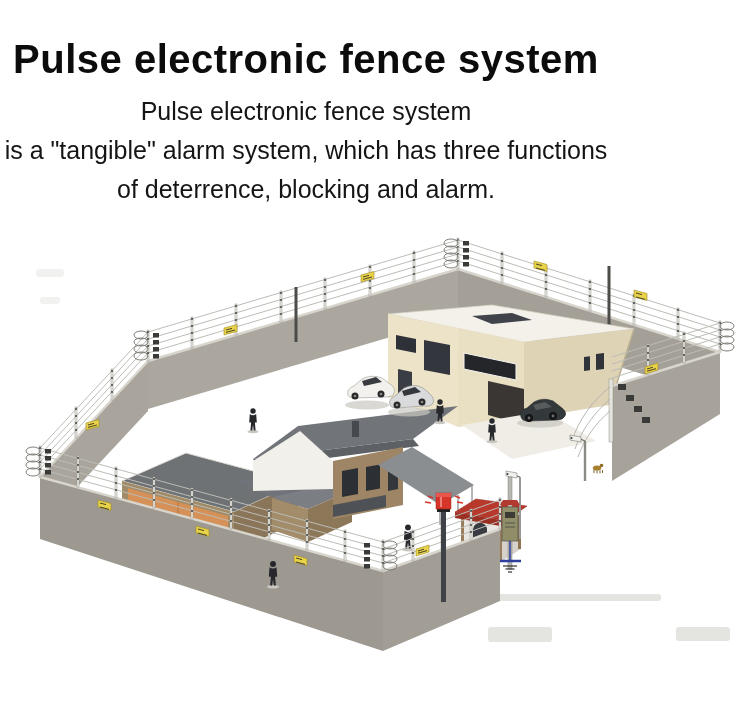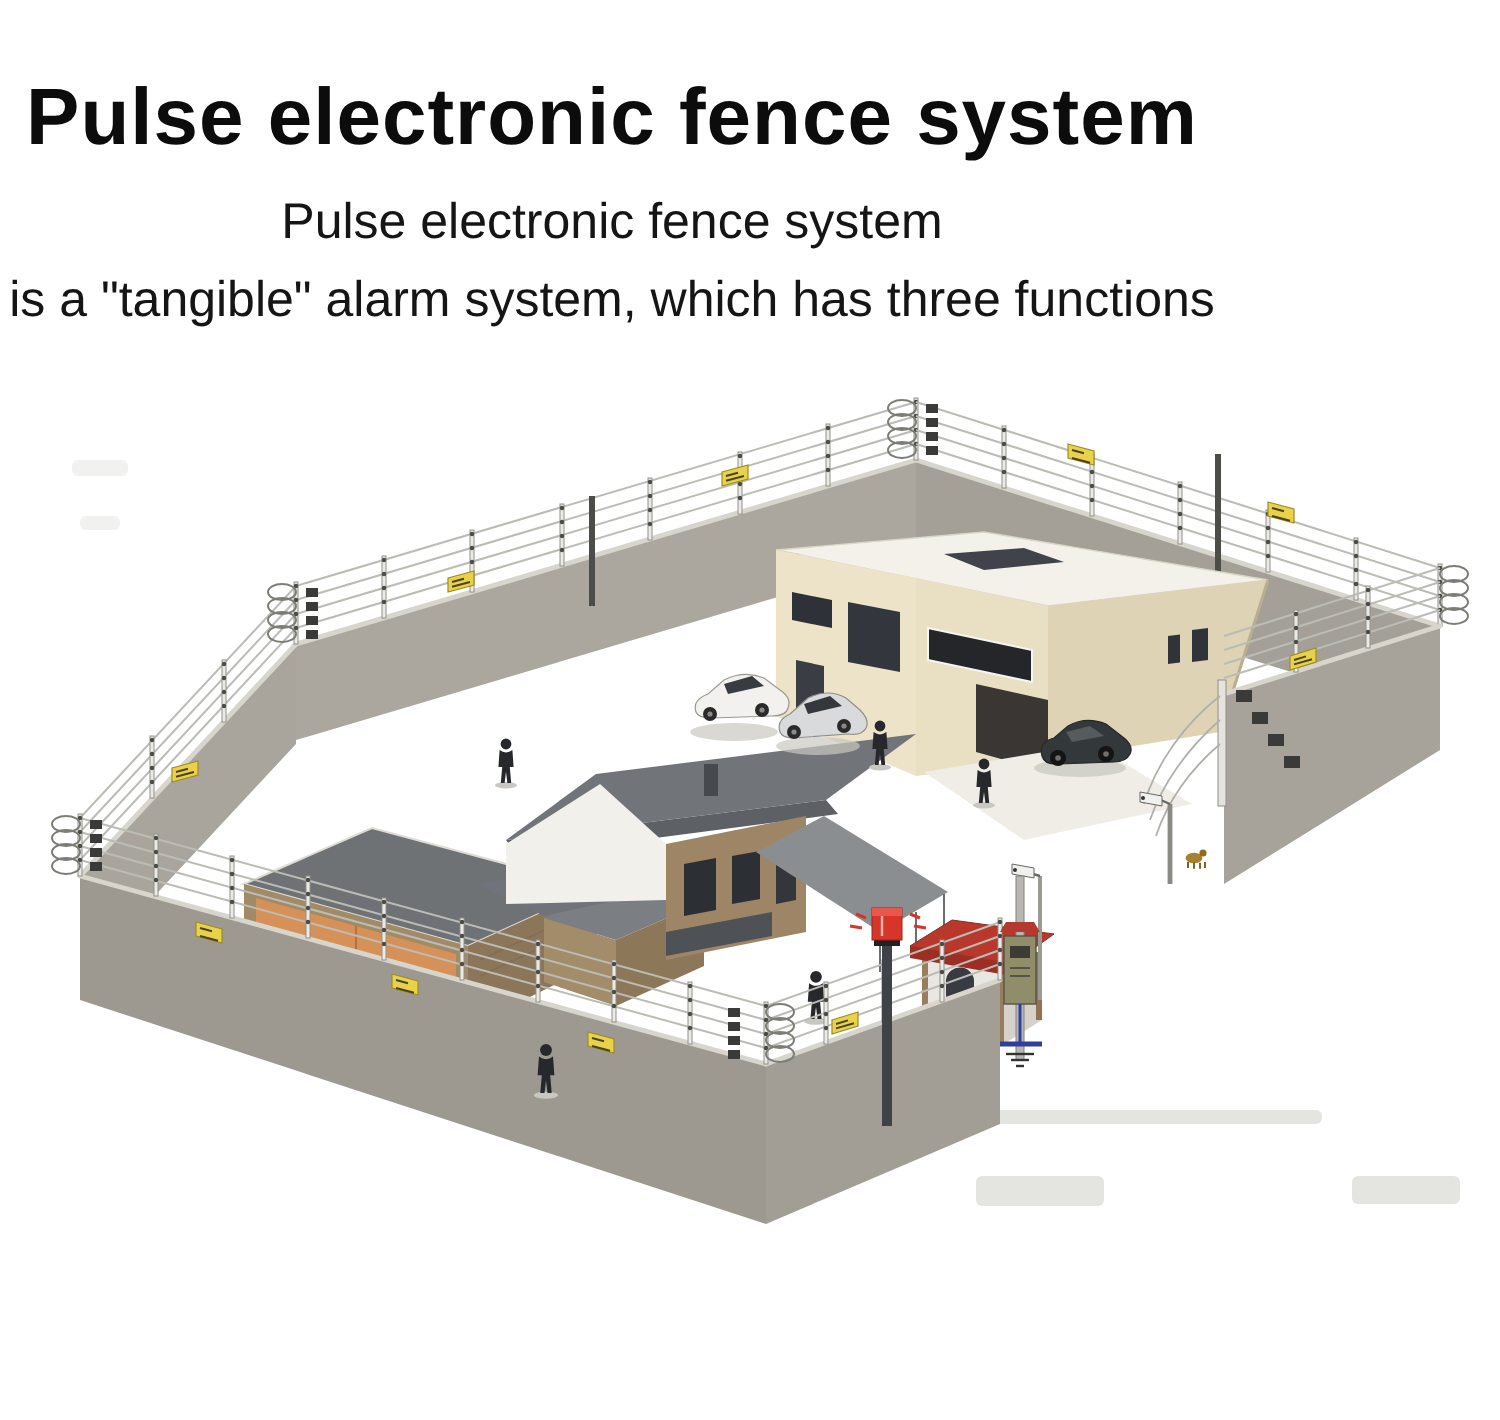--- a/index.html
+++ b/index.html
@@ -24,20 +24,21 @@
   .win框{fill:#2e3238;}
 </style>
 </head>
 <body>
 
 <div class="header">
   <h1 class="main-title">Pulse electronic fence system</h1>
   <p class="subtitle">
     <span>Pulse electronic fence system</span>
     <span>is a "tangible" alarm system, which has three functions</span>
+    <span>of deterrence, blocking and alarm.</span>
   </p>
 </div>
 
 <figure>
 <svg width="750" height="480" viewBox="0 0 750 480" role="img" aria-label="3D rendering of a facility compound protected by a pulse electric fence mounted on a perimeter wall, with buildings, cars, people, warning signs, alarm strobe light, CCTV cameras, guard house, fence energizer unit and earth grounding">
 
   <defs>
     <g id="fpost">
       <rect class="fpost-r" x="-1" y="-31" width="2" height="31"></rect>
       <circle class="fpost-d" cx="0" cy="-8" r="1.1"></circle>

